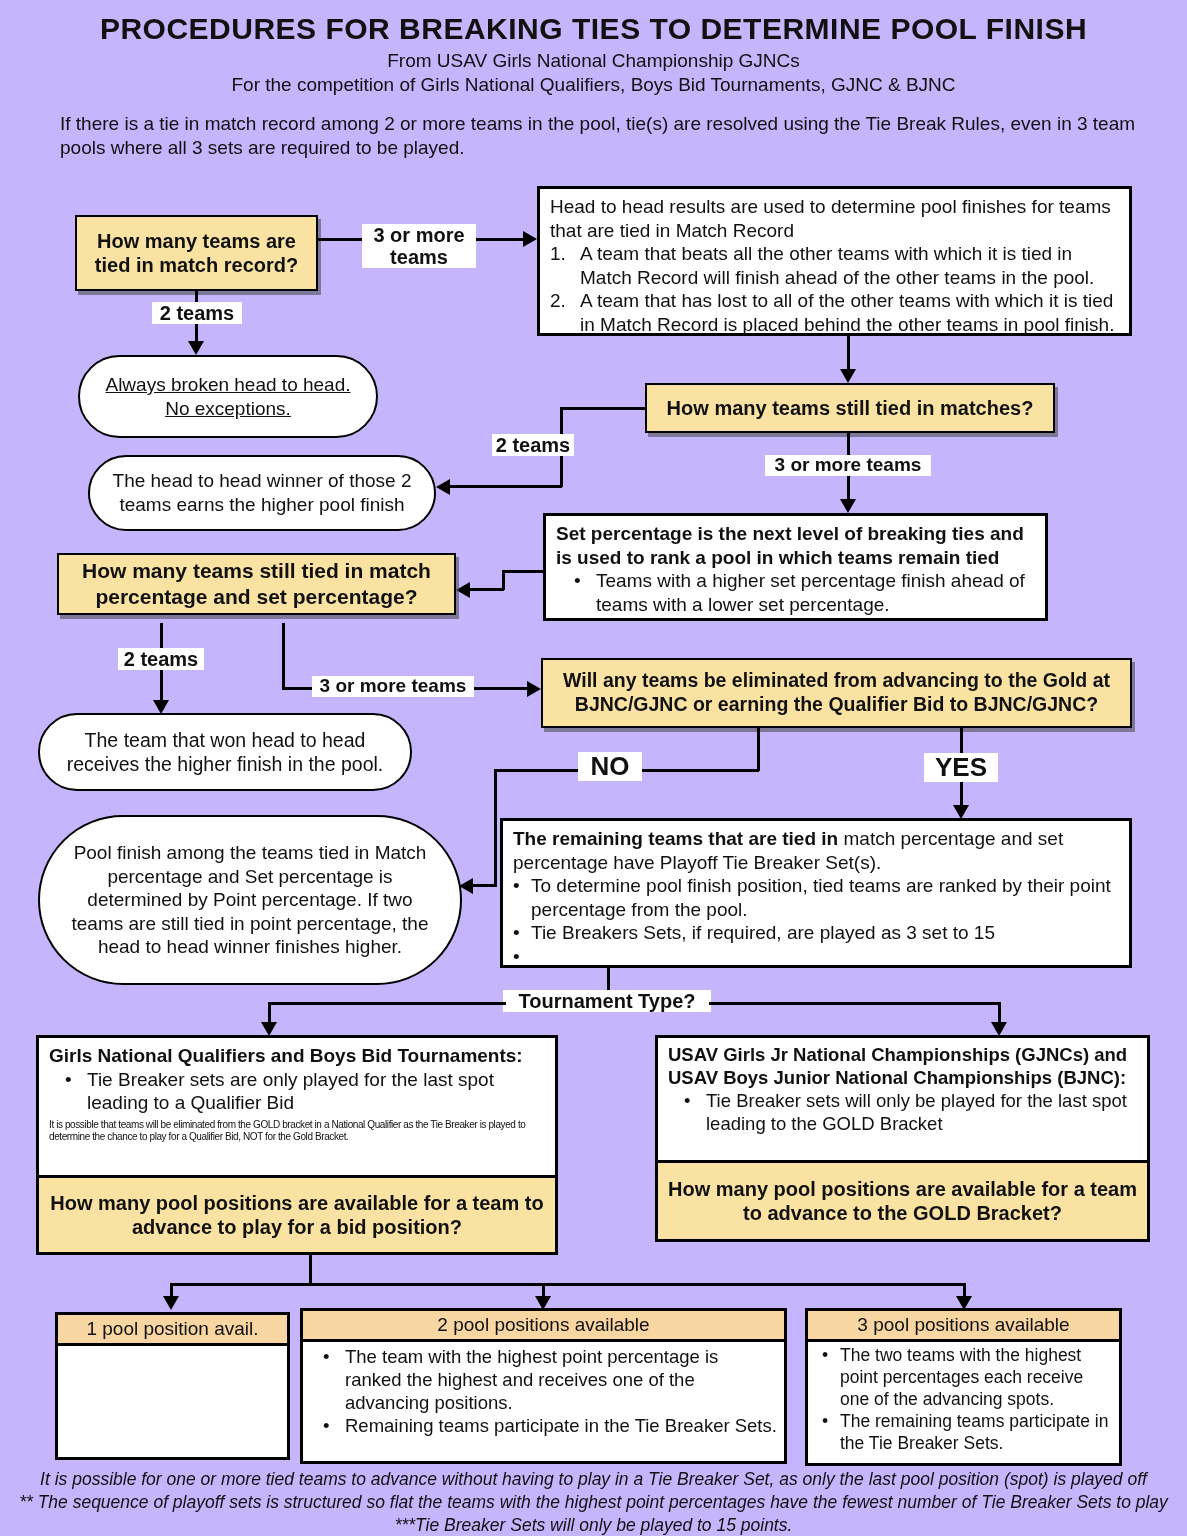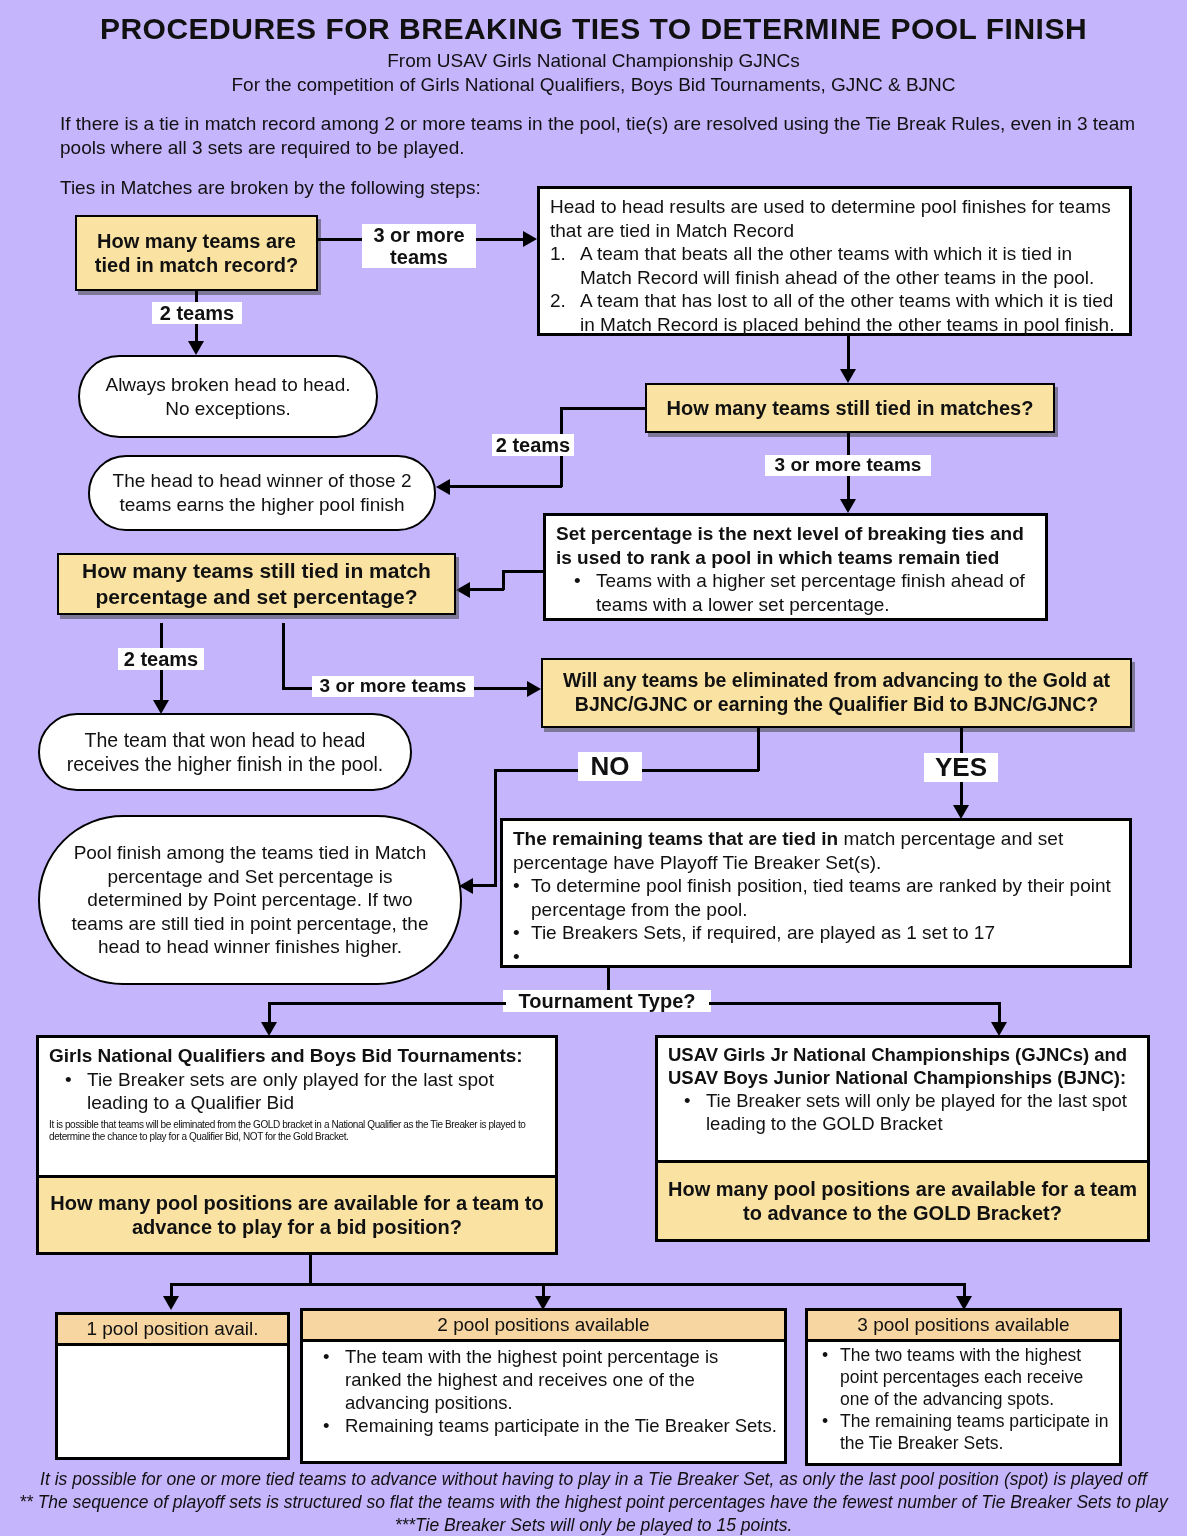--- a/index.html
+++ b/index.html
@@ -38,21 +38,20 @@
 </style>
 </head>
 <body>
 
 <div class="page">
 
   <div class="abs ctr title" style="left:0;top:12px;width:1187px;">PROCEDURES FOR BREAKING TIES TO DETERMINE POOL FINISH</div>
   <div class="abs ctr sub" style="left:0;top:50px;width:1187px;">From USAV Girls National Championship GJNCs</div>
   <div class="abs ctr sub" style="left:0;top:74px;width:1187px;">For the competition of Girls National Qualifiers, Boys Bid Tournaments, GJNC &amp; BJNC</div>
   <div class="abs body-txt" style="left:60px;top:112px;width:1080px;">If there is a tie in match record among 2 or more teams in the pool, tie(s) are resolved using the Tie Break Rules, even in 3 team pools where all 3 sets are required to be played.</div>
-  <div class="abs body-txt" style="left:60px;top:176px;width:520px;">Ties in Matches are broken by the following steps:</div>
 
   <div class="abs ybox" style="left:75px;top:215px;width:243px;height:76px;font-size:20px;padding:4px 10px;">How many teams are tied in match record?</div>
 
   <div class="lh" style="left:318px;top:238px;width:216px;"></div>
   <div class="arr-r" style="left:523px;top:231px;"></div>
   <div class="lbl" style="left:362px;top:224px;width:114px;font-size:20px;">3 or more teams</div>
 
   <div class="lv" style="left:195px;top:291px;height:52px;"></div>
   <div class="lbl" style="left:152px;top:302px;width:90px;font-size:20px;">2 teams</div>
   <div class="arr-d" style="left:188px;top:341px;"></div>
@@ -62,21 +61,21 @@
     <div class="numrow">
       <span class="n">1.</span>
       <span>A team that beats all the other teams with which it is tied in Match Record will finish ahead of the other teams in the pool.</span>
     </div>
     <div class="numrow">
       <span class="n">2.</span>
       <span>A team that has lost to all of the other teams with which it is tied in Match Record is placed behind the other teams in pool finish.</span>
     </div>
   </div>
 
-  <div class="abs ellipse" style="left:78px;top:355px;width:300px;height:83px;border-radius:48px;font-size:19px;">
+  <div class="abs ellipse" style="left:78px;top:355px;width:300px;height:83px;border-radius:48px;font-size:19px;text-decoration:underline;">
     <div>
       <div>Always broken head to head.</div>
       <div>No exceptions.</div>
     </div>
   </div>
 
   <div class="lv" style="left:847px;top:336px;height:34px;"></div>
   <div class="arr-d" style="left:840px;top:369px;"></div>
 
   <div class="abs ybox" style="left:645px;top:383px;width:410px;height:50px;font-size:20px;">How many teams still tied in matches?</div>
@@ -135,21 +134,21 @@
   <div class="abs ellipse" style="left:38px;top:815px;width:424px;height:170px;border-radius:85px;font-size:19px;padding:0 26px;">Pool finish among the teams tied in Match percentage and Set percentage is determined by Point percentage. If two teams are still tied in point percentage, the head to head winner finishes higher.</div>
 
   <div class="abs wbox" style="left:500px;top:818px;width:632px;height:150px;font-size:19px;">
     <div><span class="b">The remaining teams that are tied in</span><span> match percentage and set percentage have Playoff Tie Breaker Set(s).</span></div>
     <div class="bulrow tight">
       <span class="g">•</span>
       <span>To determine pool finish position, tied teams are ranked by their point percentage from the pool.</span>
     </div>
     <div class="bulrow tight">
       <span class="g">•</span>
-      <span>Tie Breakers Sets, if required, are played as 1 set to 17</span>
+      <span>Tie Breakers Sets, if required, are played as 3 set to 15</span>
     </div>
     <div class="bulrow tight">
       <span class="g">•</span>
     </div>
   </div>
 
   <div class="lv" style="left:607px;top:968px;height:24px;"></div>
   <div class="lbl" style="left:503px;top:990px;width:208px;font-size:20px;">Tournament Type?</div>
   <div class="lh" style="left:268px;top:1002px;width:238px;"></div>
   <div class="lv" style="left:268px;top:1002px;height:22px;"></div>

